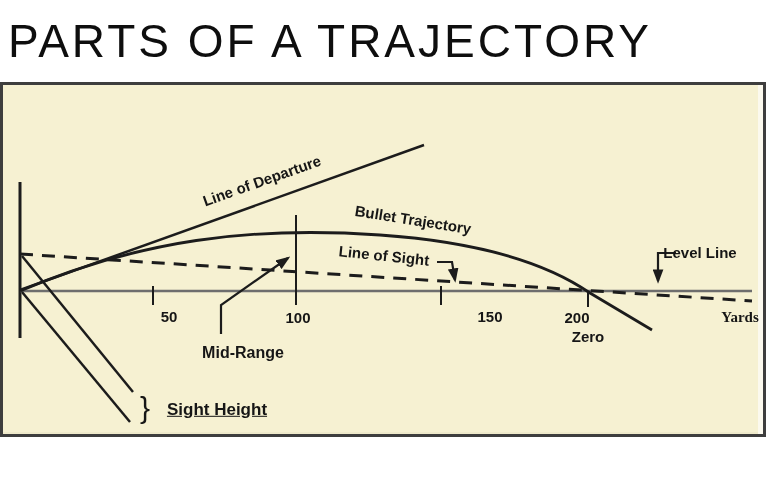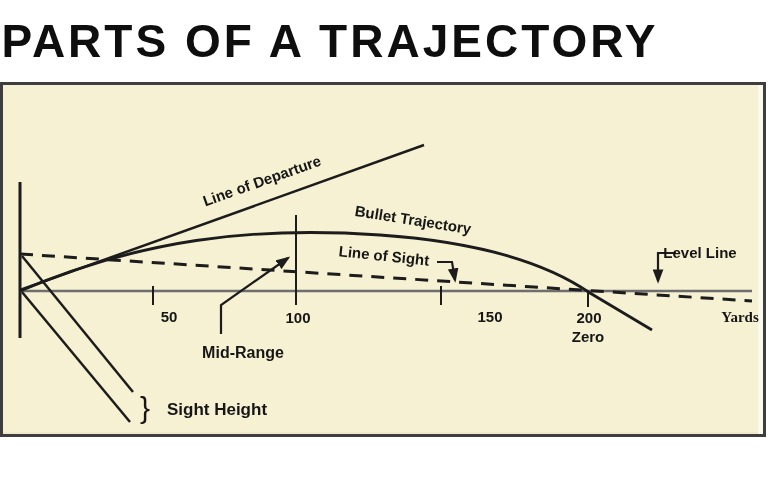--- a/index.html
+++ b/index.html
@@ -7,21 +7,21 @@
   }
   *{margin:0;padding:0;box-sizing:border-box;}
   html,body{background:var(--page);}
   .stage{
     position:relative;width:768px;height:480px;overflow:hidden;
     background:var(--page);
     font-family:"Liberation Sans","DejaVu Sans",sans-serif;
   }
   .title{
     position:absolute;left:0;top:14px;width:660px;text-align:center;
-    font-size:46px;font-weight:bold;letter-spacing:3px;color:#0e0e0e;
+    font-size:46px;font-weight:normal;letter-spacing:3px;color:#0e0e0e;
     font-family:"Liberation Sans","DejaVu Sans",sans-serif;
     white-space:nowrap;
   }
   .panel{
     position:absolute;left:0;top:82px;width:766px;height:355px;
     background:var(--panel-bg);
     border:3px solid var(--border);
     box-shadow:inset -5px 0 0 #fbf9ee, inset 0 -2px 0 #efeacb;
   }
   svg.diagram{position:absolute;left:3px;top:85px;width:760px;height:349px;}
@@ -82,24 +82,24 @@
 
   <div class="lbl rot-traj" style="left:413px;top:220px;">Bullet Trajectory</div>
 
   <div class="lbl rot-los" style="left:384px;top:256px;">Line of Sight</div>
 
   <div class="lbl" style="left:688px;top:253px;margin-left:12px;">Level Line</div>
 
   <div class="lbl" style="left:169px;top:317px;">50</div>
   <div class="lbl" style="left:298px;top:318px;">100</div>
   <div class="lbl" style="left:442px;top:317px;margin-left:48px;">150</div>
-  <div class="lbl" style="left:589px;top:318px;text-align:right;">200</div>
+  <div class="lbl" style="left:577px;top:318px;text-align:right;">200</div>
   <div class="lbl" style="left:588px;top:337px;">Zero</div>
   <div class="lbl" style="left:740px;top:317px;font-family:Liberation Serif, serif;">Yards</div>
 
   <div class="lbl two-line" style="left:223px;top:353px;">
     <div>Mid-Range</div>
   </div>
 
   <div class="lbl brace" style="left:145px;top:408px;">}</div>
-  <div class="lbl sight-h" style="left:217px;top:410px;">Sight Height</div>
+  <div class="lbl sight-h" style="left:217px;top:410px;text-decoration:underline;">Sight Height</div>
 
 </div>
 
 </body></html>

